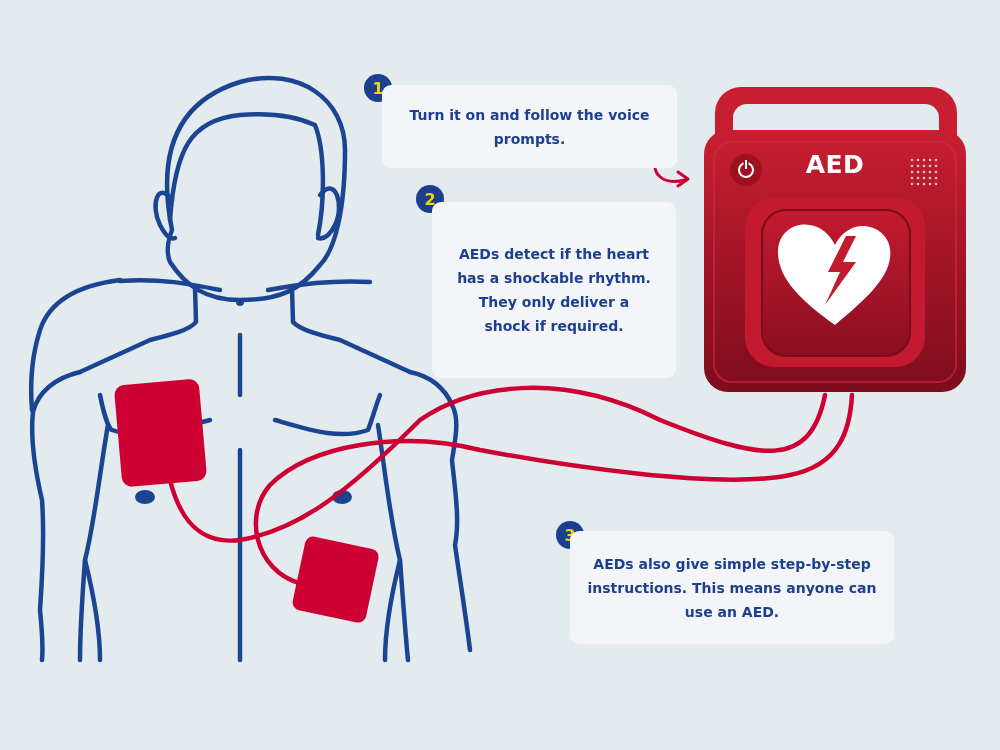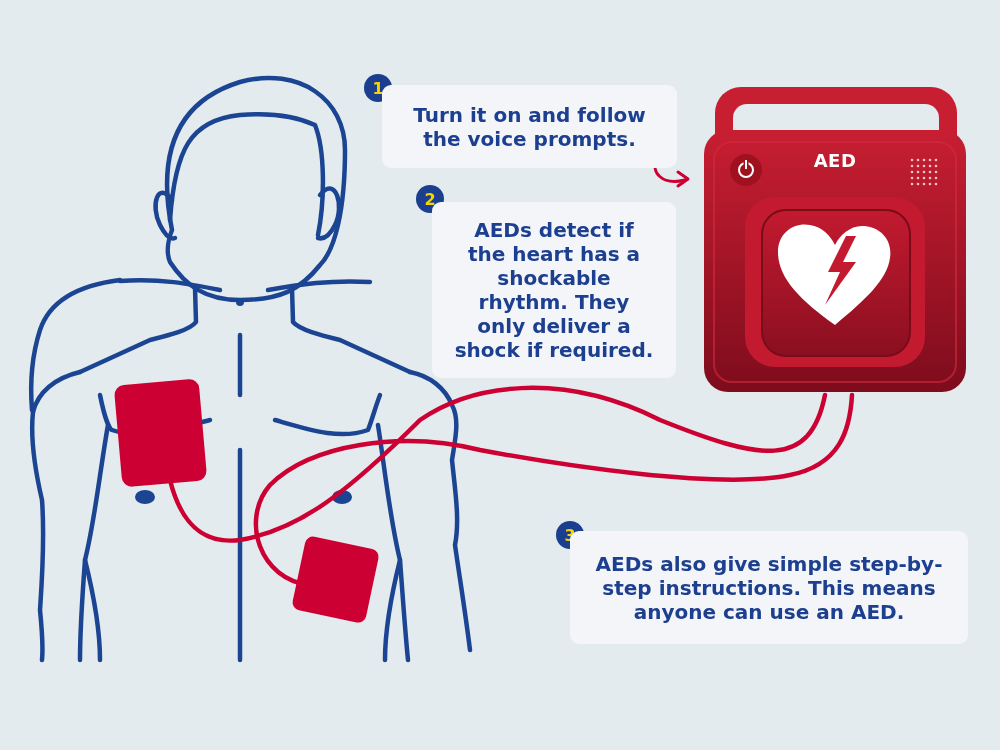--- a/index.html
+++ b/index.html
@@ -1,20 +1,20 @@
 <!DOCTYPE html>
 <html><head>
 <meta charset="utf-8">
 <style>
   html,body{margin:0;padding:0;}
   body{width:1000px;height:750px;background:#e4ebee;position:relative;overflow:hidden;font-family:"DejaVu Sans","Liberation Sans",sans-serif;}
   .art{position:absolute;left:0;top:0;width:1000px;height:750px;}
-  .card{position:absolute;background:#f3f5f8;border-radius:9px;color:#1d3f8f;font-weight:bold;text-align:center;display:flex;align-items:center;justify-content:center;font-size:20px;line-height:24px;box-sizing:border-box;padding:8px 14px;}
+  .card{position:absolute;background:#f3f5f8;border-radius:9px;color:#1d3f8f;font-weight:bold;text-align:center;display:flex;align-items:center;justify-content:center;font-size:14px;line-height:24px;box-sizing:border-box;padding:8px 14px;}
   .badge{position:absolute;width:28px;height:28px;border-radius:50%;background:#1b3f8e;color:#f5d400;font-weight:bold;font-size:16px;display:flex;align-items:center;justify-content:center;}
-  .aed-label{position:absolute;left:770px;top:150px;width:130px;text-align:center;color:#fff;font-weight:bold;font-size:18px;letter-spacing:0.5px;}
+  .aed-label{position:absolute;left:770px;top:150px;width:130px;text-align:center;color:#fff;font-weight:bold;font-size:25px;letter-spacing:0.5px;}
 </style>
 </head>
 <body>
 
 <svg class="art" viewBox="0 0 1000 750" xmlns="http://www.w3.org/2000/svg">
   <defs>
     <linearGradient id="devGrad" x1="0" y1="0" x2="0" y2="1">
       <stop offset="0" stop-color="#c81e32"></stop>
       <stop offset="1" stop-color="#7d0c1c"></stop>
     </linearGradient>
@@ -123,15 +123,15 @@
 <div class="card" style="left:382px;top:85px;width:295px;height:83px;">
   <span style="max-width:240px;">Turn it on and follow the voice prompts.</span>
 </div>
 
 <div class="badge" style="left:416px;top:185px;">2</div>
 <div class="card" style="left:432px;top:202px;width:244px;height:176px;">
   <span style="max-width:200px;">AEDs detect if the heart has a shockable rhythm. They only deliver a shock if required.</span>
 </div>
 
 <div class="badge" style="left:556px;top:521px;">3</div>
-<div class="card" style="left:570px;top:531px;width:398px;height:113px;">
+<div class="card" style="left:570px;top:531px;width:324px;height:113px;">
   <span style="max-width:360px;">AEDs also give simple step-by-step instructions. This means anyone can use an AED.</span>
 </div>
 
 </body></html>

